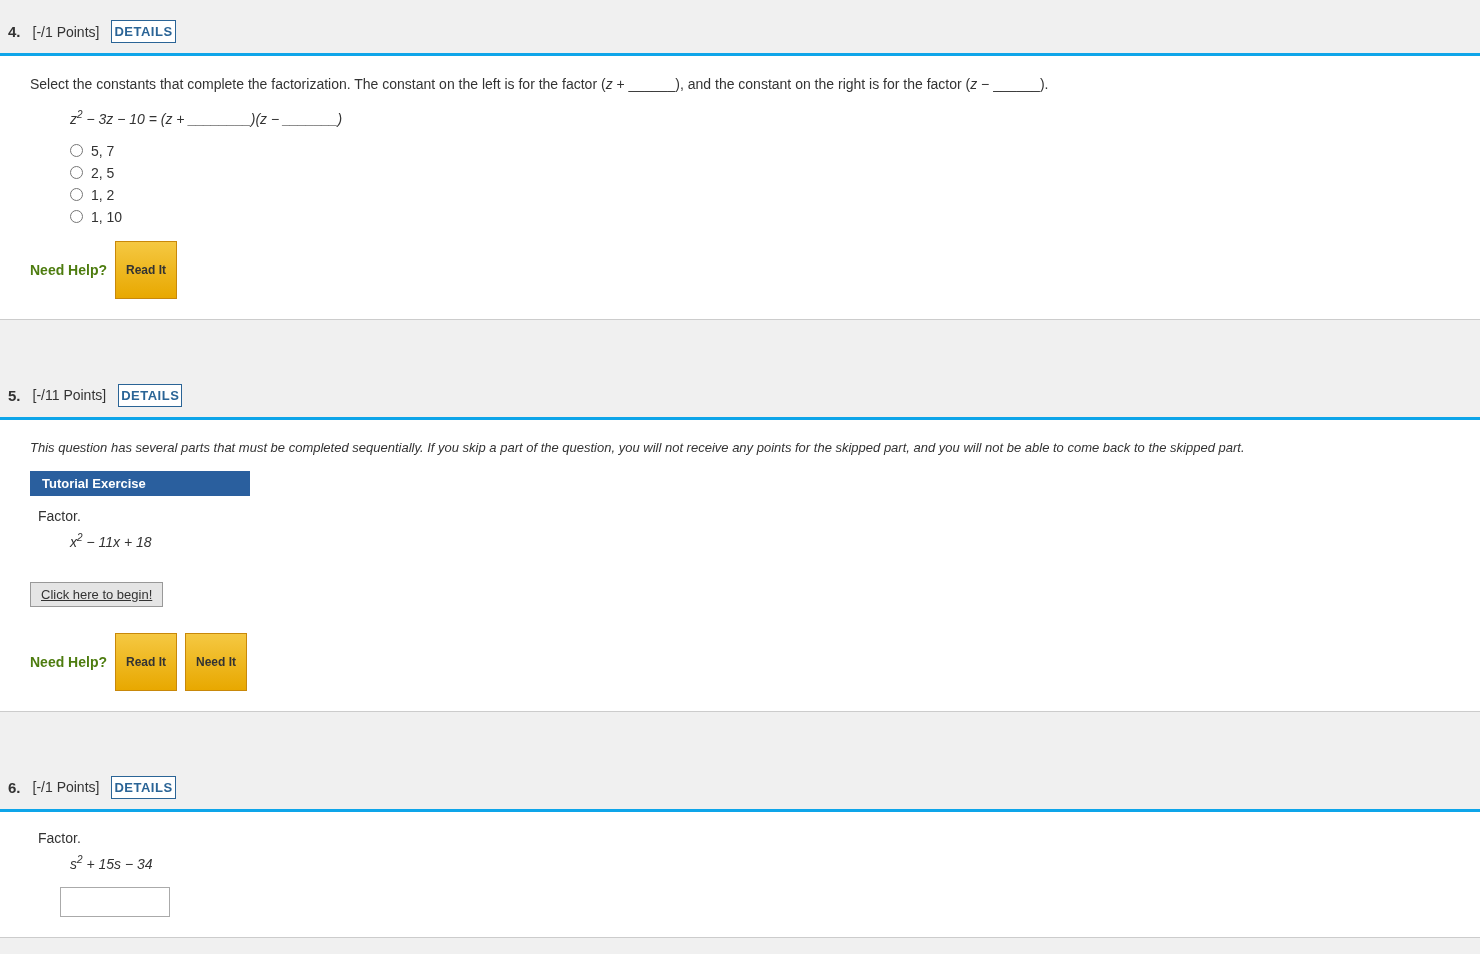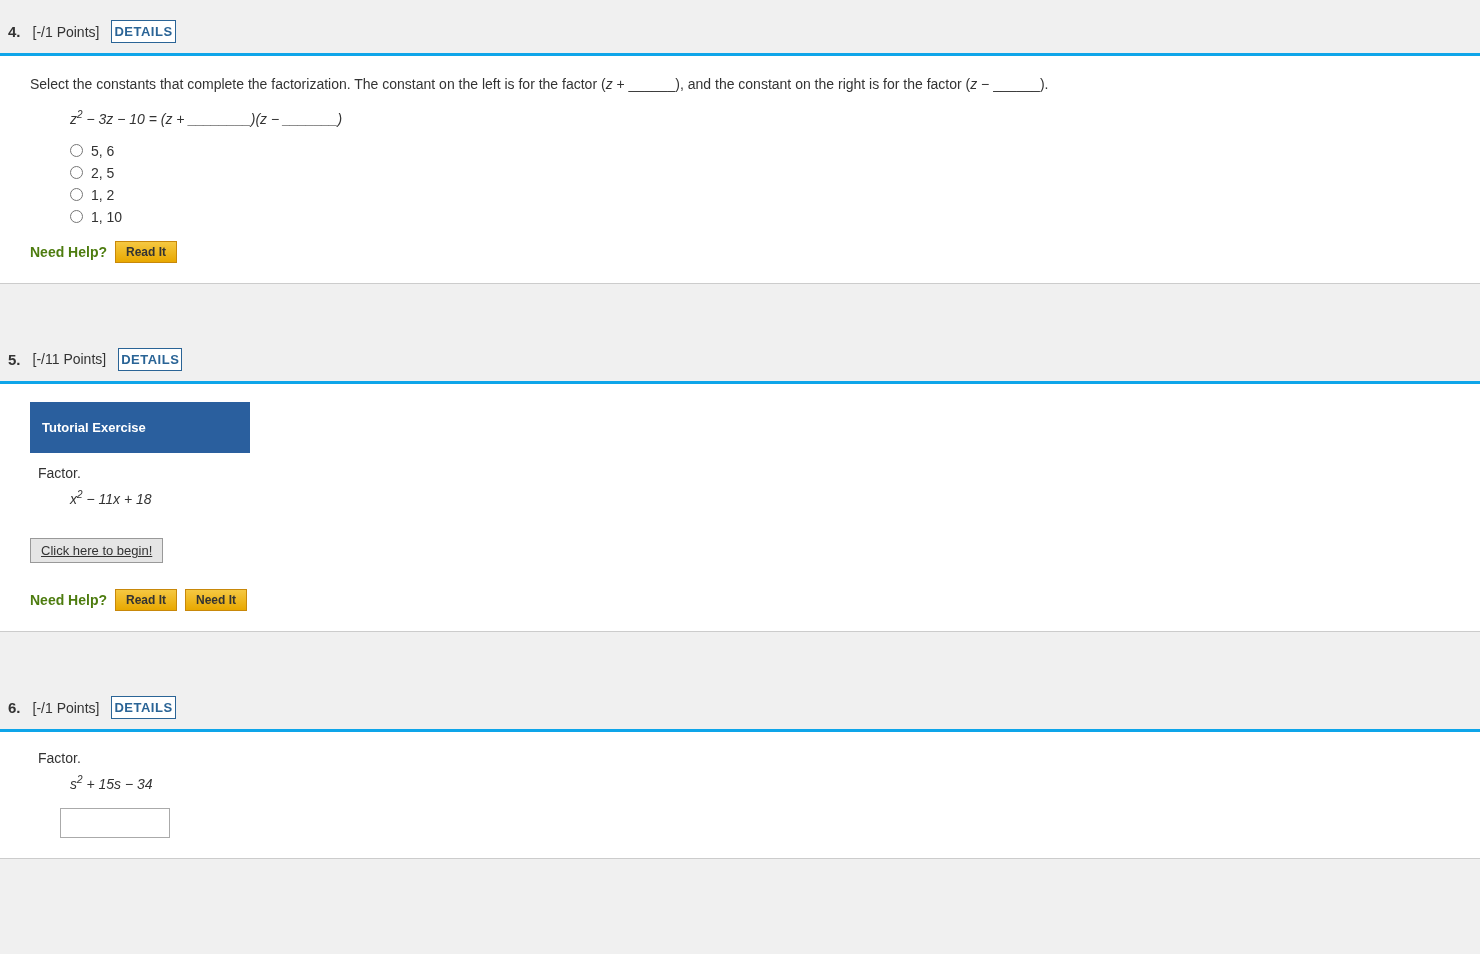--- a/index.html
+++ b/index.html
@@ -90,38 +90,38 @@
       font-weight: bold;
       font-size: 14px;
     }
 
     .help-btn {
       background: linear-gradient(to bottom, #f5c842, #e8a800);
       border: 1px solid #c8880a;
       color: #333;
       font-size: 12px;
       font-weight: bold;
-      padding: 3px 10px;
+      padding: 21px 10px;
       cursor: pointer;
     }
 
     .italic-note {
       font-style: italic;
       font-size: 13px;
       color: #333;
       margin-bottom: 14px;
       line-height: 1.5;
     }
 
     .tutorial-bar {
       background: #2a5f9e;
       color: white;
       font-size: 13px;
       font-weight: bold;
-      padding: 18px 12px;
+      padding: 5px 12px;
       display: inline-block;
       margin-bottom: 12px;
       min-width: 220px;
     }
 
     .factor-instruction {
       font-size: 14px;
       margin-bottom: 8px;
       margin-left: 8px;
     }
@@ -176,21 +176,21 @@
       Select the constants that complete the factorization. The constant on the left is for the factor (<span class="math-inline">z</span> + ______), and the constant on the right is for the factor (<span class="math-inline">z</span> − ______).
     </p>
 
     <div class="math-display">
       <span class="math-inline">z</span><sup>2</sup> − 3<span class="math-inline">z</span> − 10 = (<span class="math-inline">z</span> + ________)(<span class="math-inline">z</span> − _______)
     </div>
 
     <div class="radio-group">
       <label class="radio-option">
         <input type="radio" name="q4" value="5,2" style="">
-        <span>5, 6</span>
+        <span>5, 7</span>
       </label>
       <label class="radio-option">
         <input type="radio" name="q4" value="2,5" style="">
         <span>2, 5</span>
       </label>
       <label class="radio-option">
         <input type="radio" name="q4" value="1,2" style="">
         <span>1, 2</span>
       </label>
       <label class="radio-option">
@@ -209,20 +209,21 @@
 <div class="section-divider"></div>
 
 <div class="question-block">
   <div class="question-header">
     <span class="question-number">5.</span>
     <span style="font-size:14px;">[-/11 Points]</span>
     <button class="details-btn">DETAILS</button>
   </div>
 
   <div class="question-content">
+    <p class="italic-note">This question has several parts that must be completed sequentially. If you skip a part of the question, you will not receive any points for the skipped part, and you will not be able to come back to the skipped part.</p>
 
     <div class="tutorial-bar">Tutorial Exercise</div>
 
     <p class="factor-instruction">Factor.</p>
 
     <div class="math-display">
       <span class="math-inline">x</span><sup>2</sup> − 11<span class="math-inline">x</span> + 18
     </div>
 
     <br>

